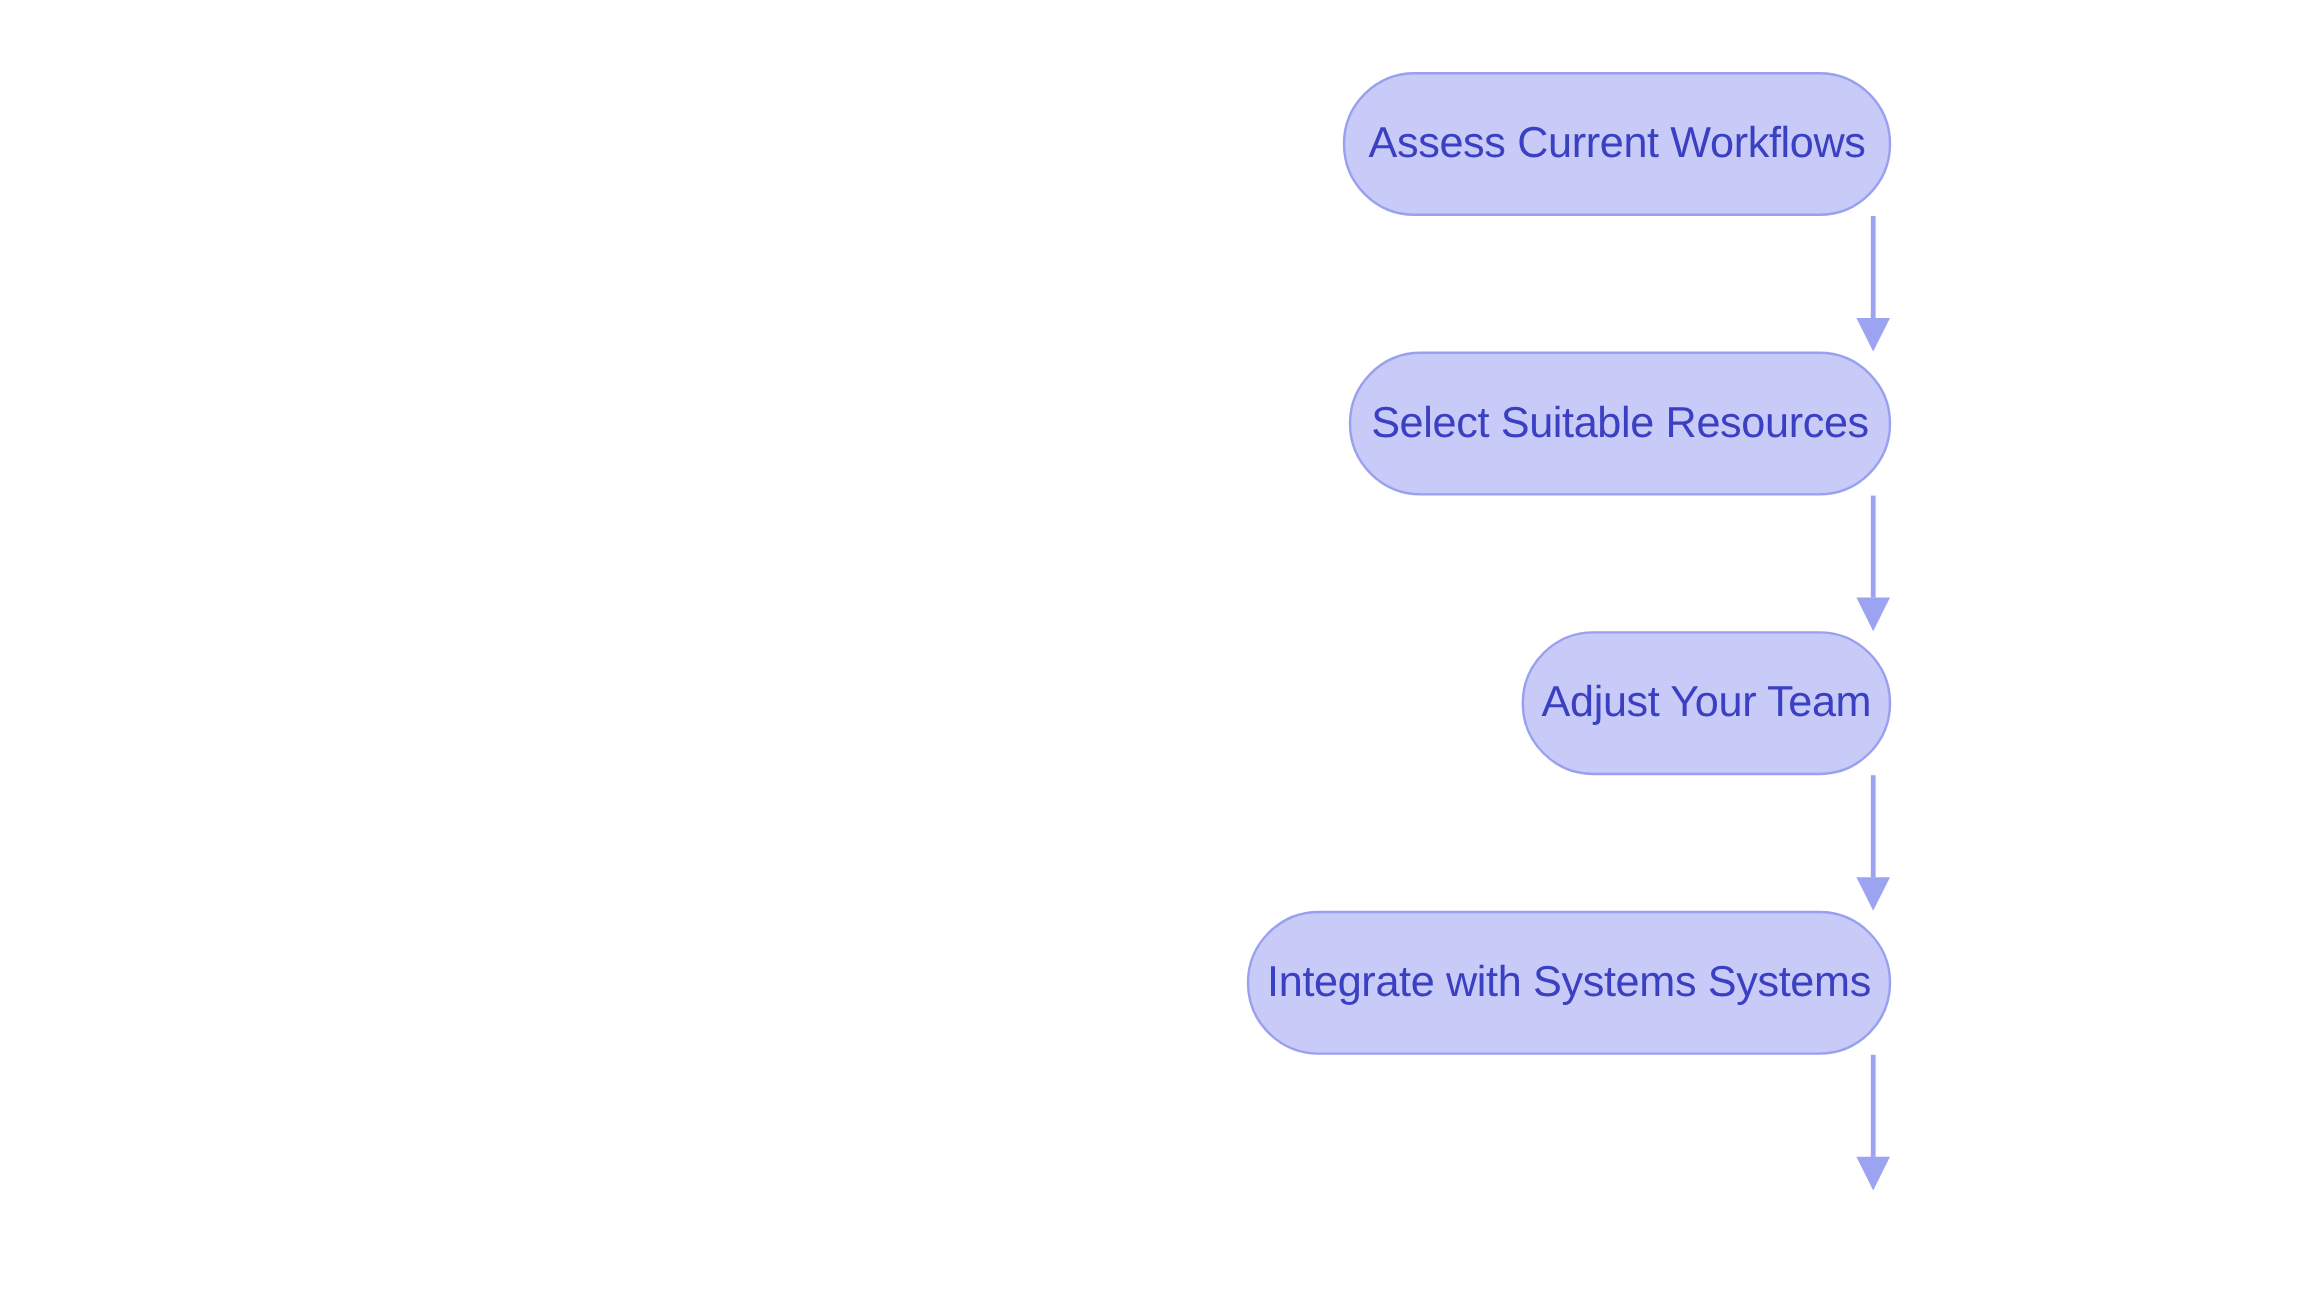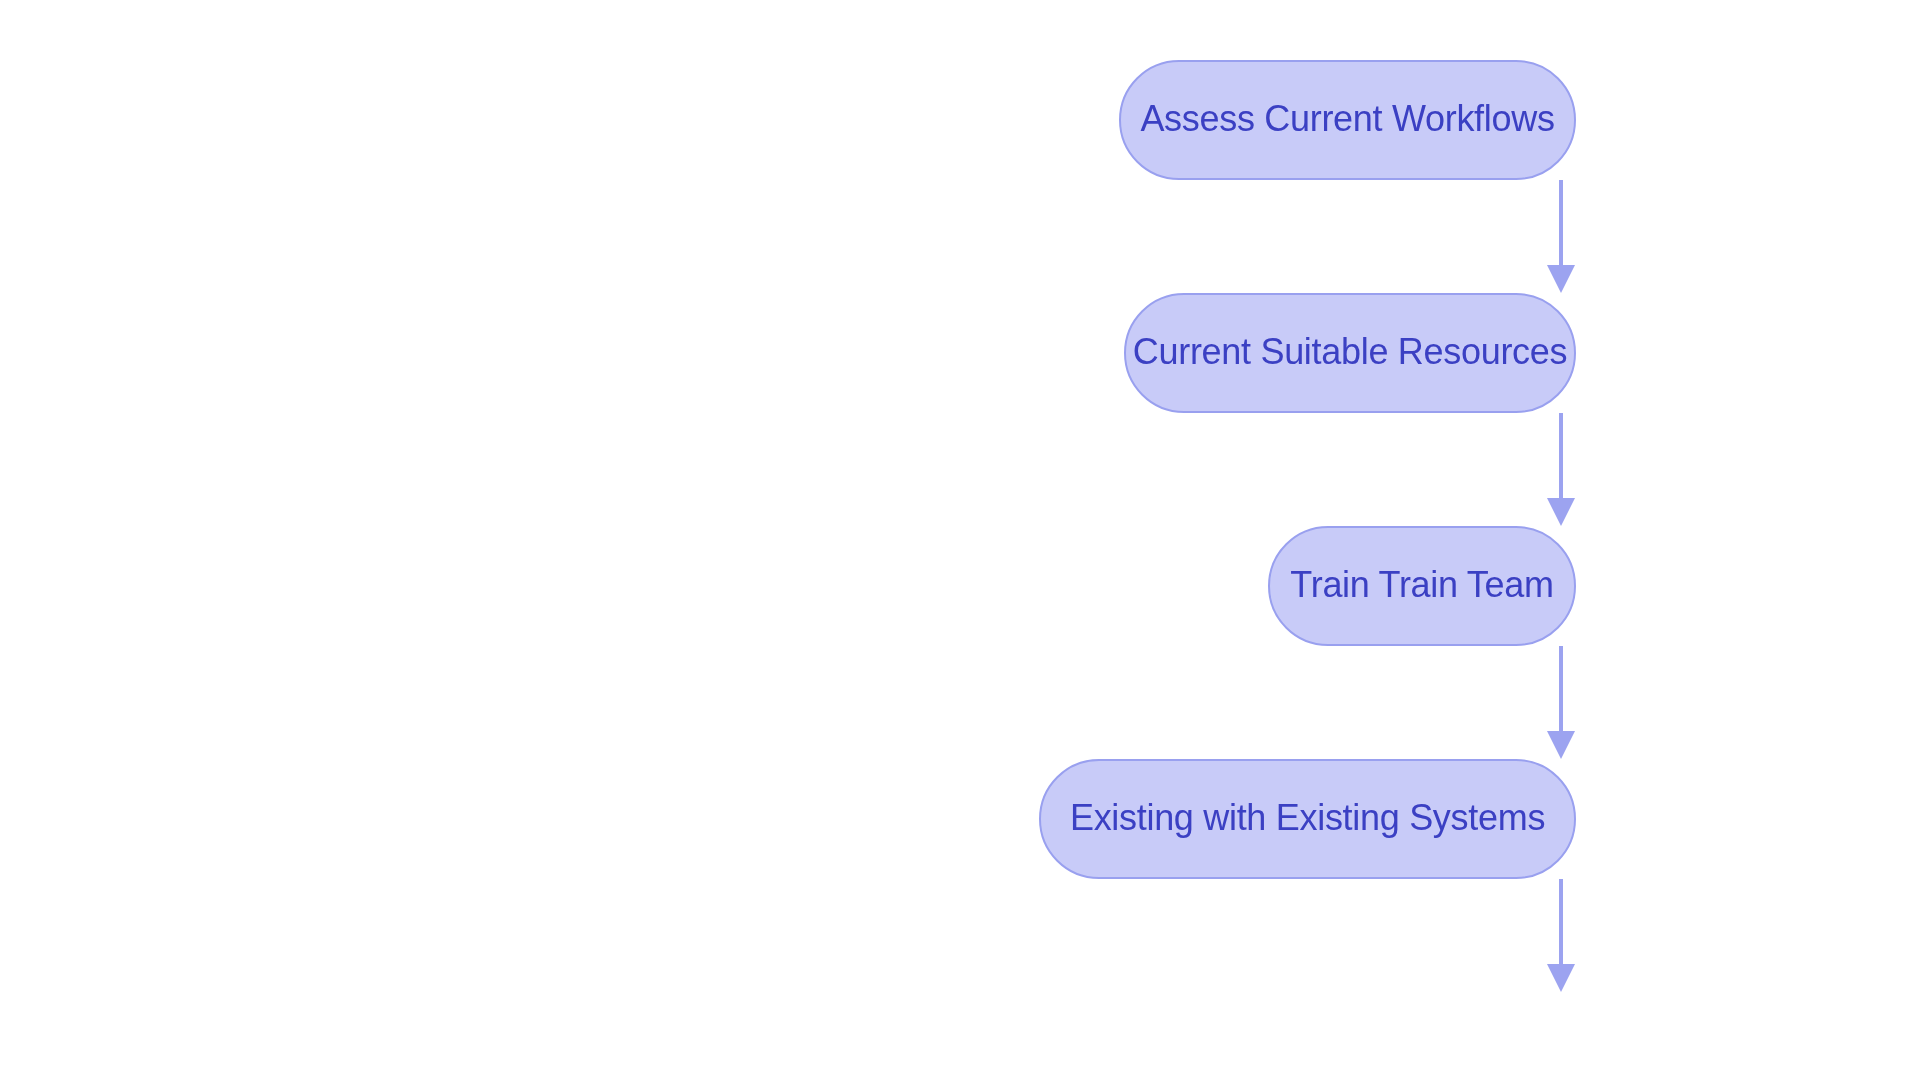--- a/index.html
+++ b/index.html
@@ -84,39 +84,39 @@
   <div class="flow-node w1">
     <span class="node-label">Assess Current Workflows</span>
   </div>
 
   <div class="flow-arrow">
     <div class="shaft"></div>
     <div class="head"></div>
   </div>
 
   <div class="flow-node w2">
-    <span class="node-label">Current Suitable Resources</span>
+    <span class="node-label">Select Suitable Resources</span>
   </div>
 
   <div class="flow-arrow">
     <div class="shaft"></div>
     <div class="head"></div>
   </div>
 
   <div class="flow-node w3">
-    <span class="node-label">Train Train Team</span>
+    <span class="node-label">Adjust Your Team</span>
   </div>
 
   <div class="flow-arrow">
     <div class="shaft"></div>
     <div class="head"></div>
   </div>
 
   <div class="flow-node w4">
-    <span class="node-label">Existing with Existing Systems</span>
+    <span class="node-label">Integrate with Systems Systems</span>
   </div>
 
   <div class="flow-arrow">
     <div class="shaft"></div>
     <div class="head"></div>
   </div>
 
 
 </div>
 

